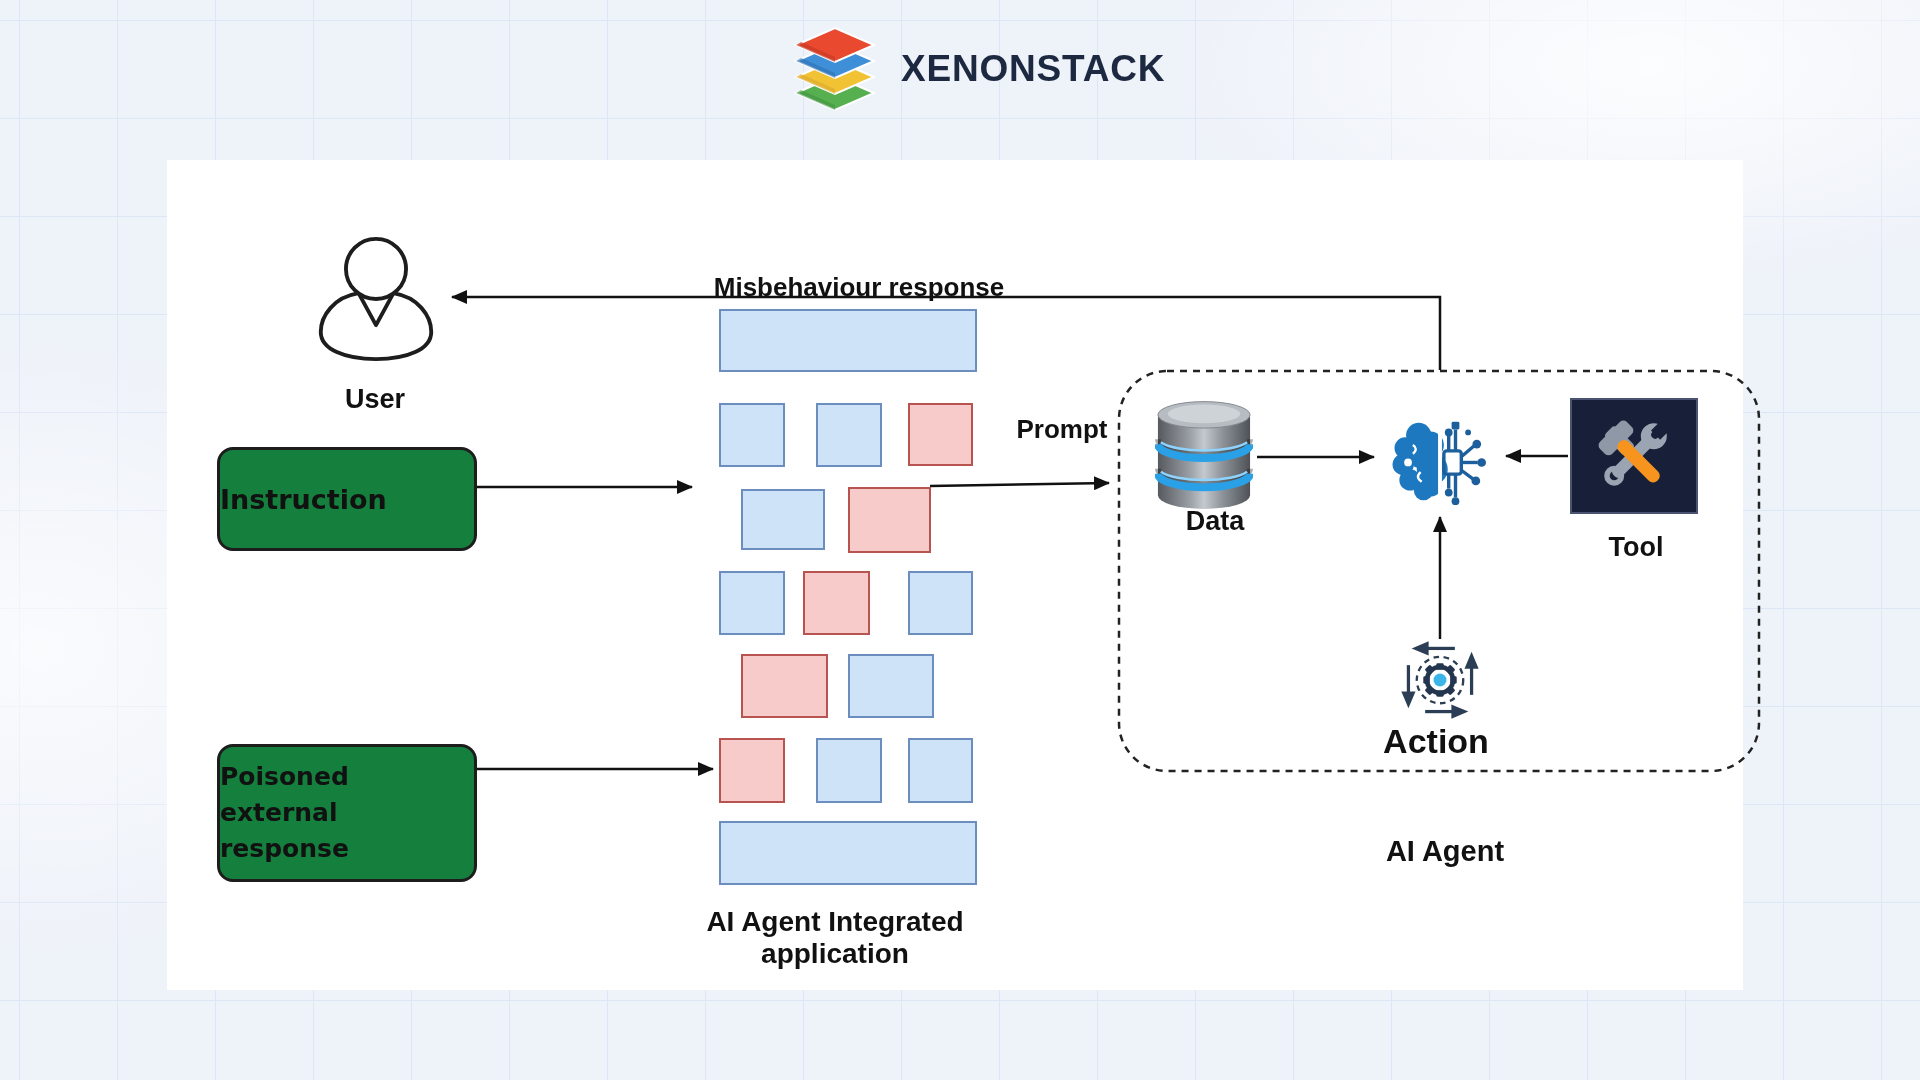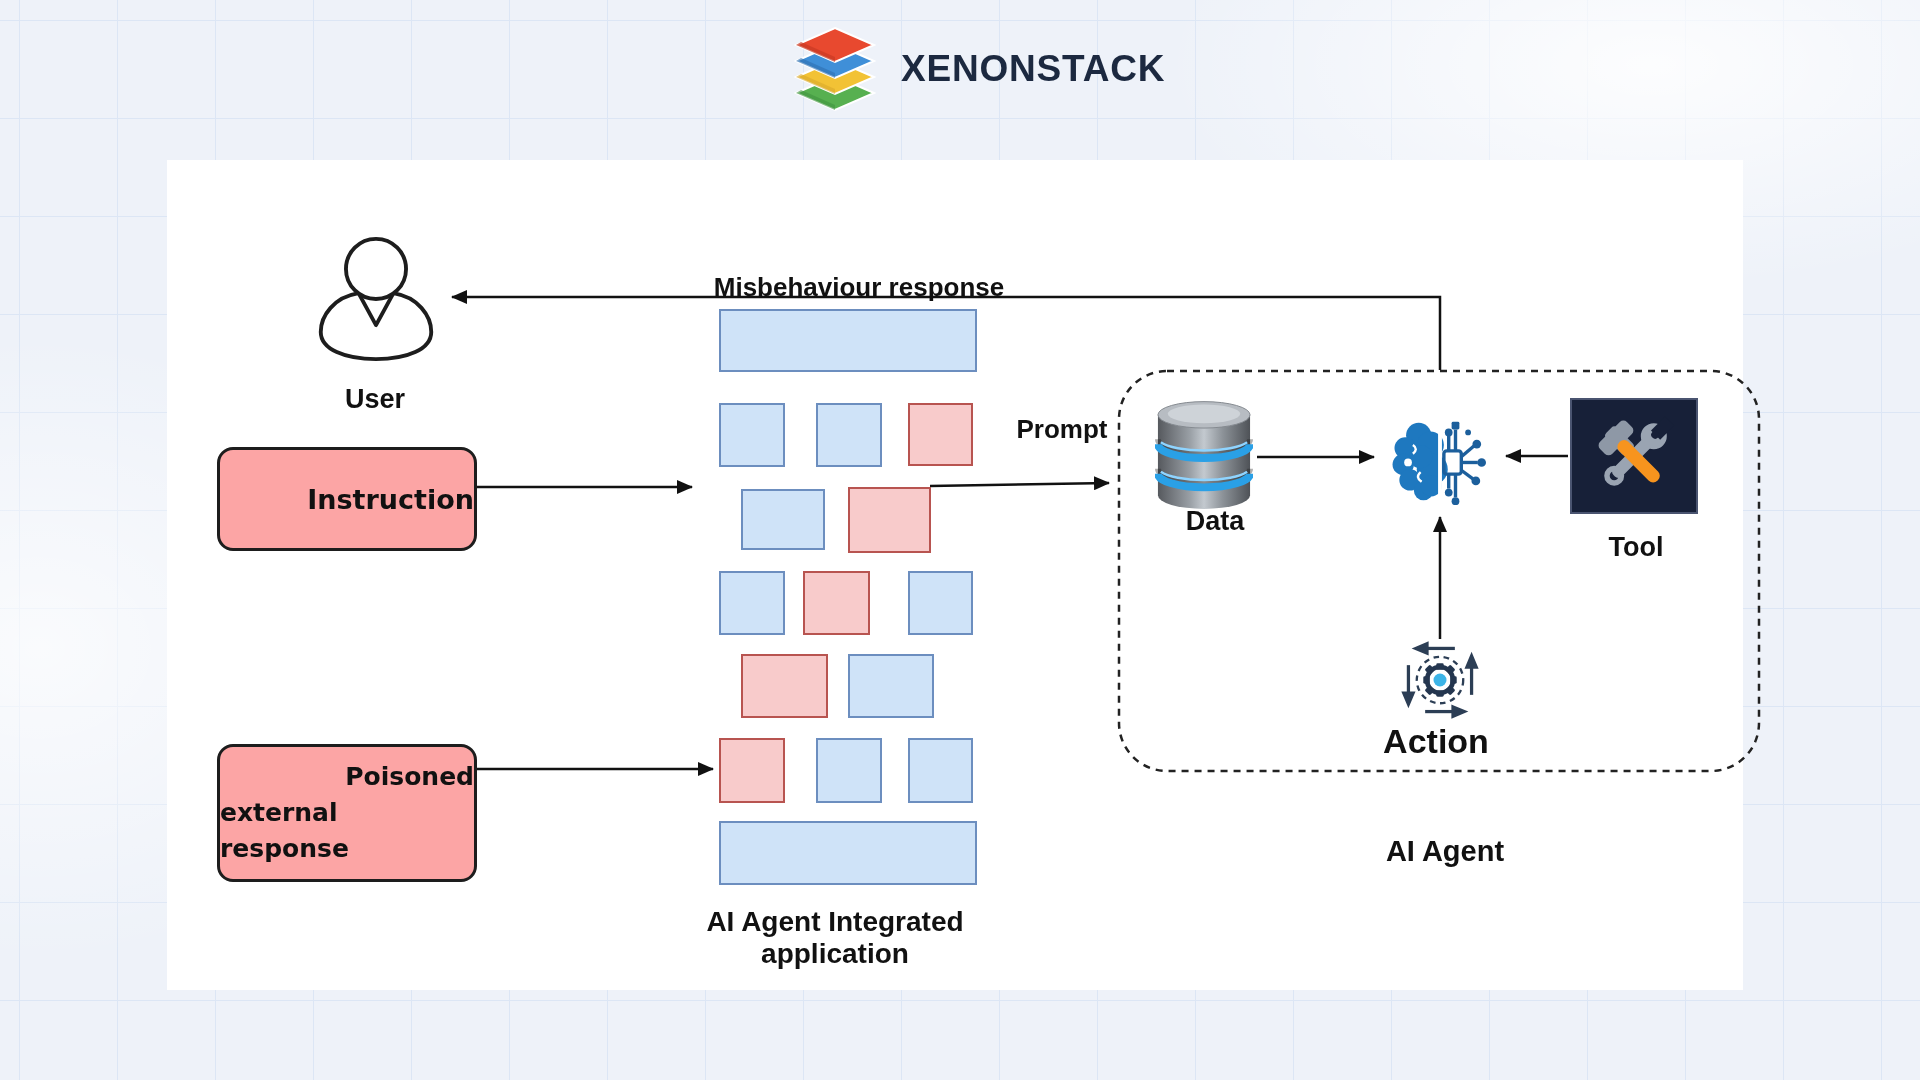--- a/index.html
+++ b/index.html
@@ -13,22 +13,22 @@
       linear-gradient(to right, var(--grid_line,#dce6f5) 1px, transparent 1px),
       linear-gradient(to bottom, var(--grid_line,#dce6f5) 1px, transparent 1px);
     background-size:auto,auto,98px 98px,98px 98px;
     background-position:0 0,0 0,19px 20px,19px 20px;
   }
   .abs{position:absolute;}
   #card{left:167px;top:160px;width:1576px;height:830px;background:var(--card,#fff);}
   #overlay{left:0;top:0;width:1920px;height:1080px;pointer-events:none;}
   .lbl{position:absolute;font-weight:bold;color:#111;text-align:center;white-space:nowrap;}
   .hand{font-family:"DejaVu Sans",sans-serif;}
-  .node-box{position:absolute;background:#fca5a5;border:3px solid #1d1d1d;border-radius:16px;
-    display:flex;flex-direction:column;align-items:flex-end;justify-content:center;
+  .node-box{position:absolute;background:#15803d;border:3px solid #1d1d1d;border-radius:16px;
+    display:flex;flex-direction:column;align-items:flex-start;justify-content:center;
     font-weight:bold;color:#111;}
   .block{position:absolute;border:2px solid;box-sizing:border-box;}
   .block.blue{background:var(--blue_fill,#cfe3f8);border-color:var(--blue_stroke,#6c8ebf);}
   .block.red{background:var(--red_fill,#f8cbcb);border-color:var(--red_stroke,#b85450);}
   #tool-box{left:1570px;top:398px;width:128px;height:116px;background:var(--tool_bg,#172038);
     border:2px solid #4a5470;box-sizing:border-box;display:flex;align-items:center;justify-content:center;}
   #logo{left:793px;top:26px;display:flex;align-items:center;gap:24px;}
   #logo-text{font-size:37px;font-weight:bold;letter-spacing:.8px;color:var(--logo_text,#1c2940);}
 </style>
 </head>

